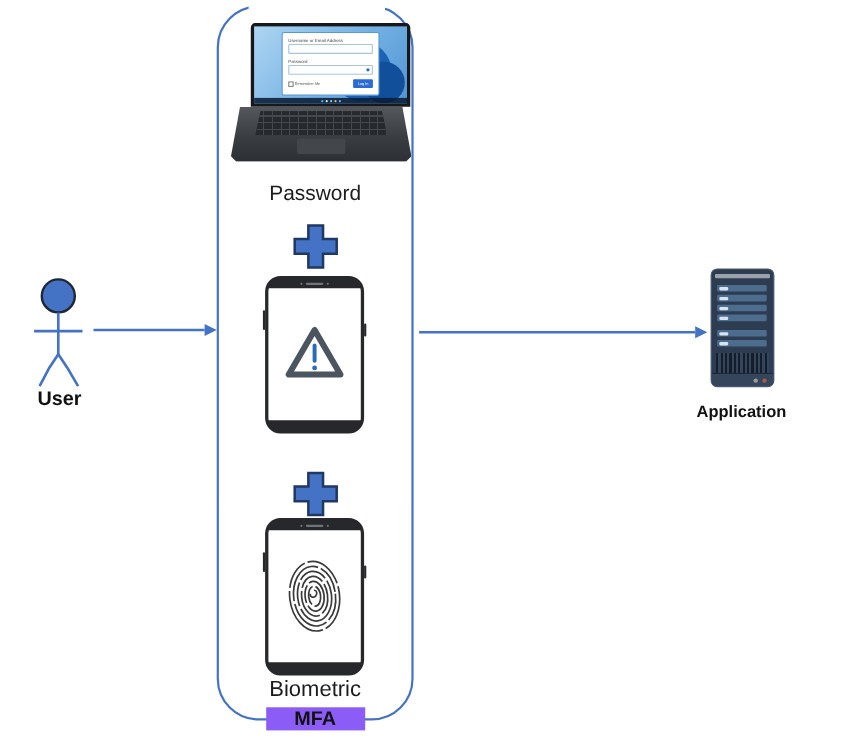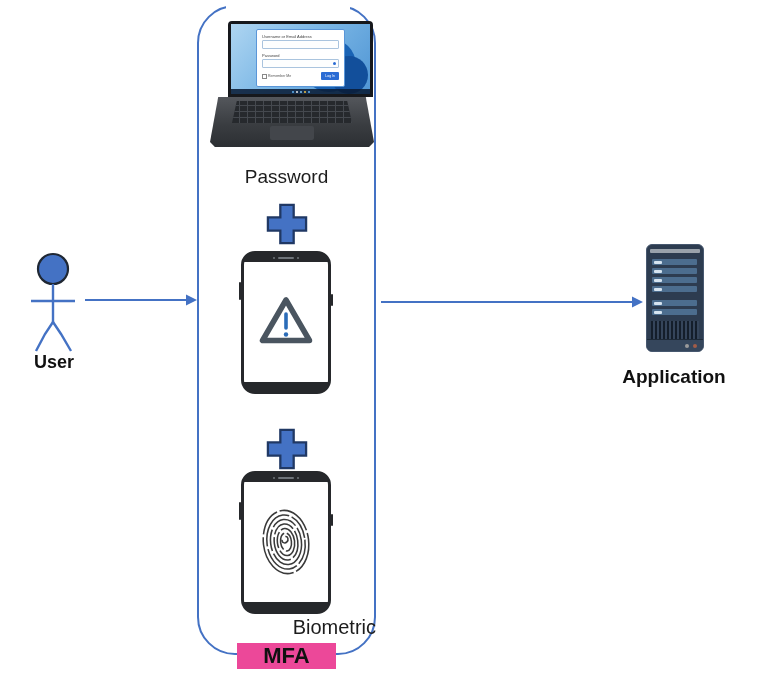--- a/index.html
+++ b/index.html
@@ -4,22 +4,22 @@
 <style>
   html,body{margin:0;padding:0;background:#fff;}
   .stage{position:relative;width:768px;height:677px;background:#fff;overflow:hidden;
          font-family:"Liberation Sans",sans-serif;color:#1b1b1b;}
 
   
   .mfa-box{position:absolute;left:197px;top:5px;width:179px;height:650px;
            border:2px solid #4472C4;border-radius:38px;box-sizing:border-box;}
   .mask-top{position:absolute;left:226px;top:0;width:124px;height:12px;background:#fff;z-index:3;}
   .mfa-label-row{position:absolute;left:197px;top:643px;width:179px;text-align:center;z-index:4;}
-  .mfa-label-row span{display:inline-block;background:#ec4899;padding:0 26px;
-                      font-size:22px;font-weight:bold;color:#111;}
+  .mfa-label-row span{display:inline-block;background:#8b5cf6;padding:0 26px;
+                      font-size:18px;font-weight:bold;color:#111;}
 
   
   .caption{position:absolute;left:197px;width:179px;text-align:center;font-size:19px;color:#1c1c1c;}
 
   
   .laptop{position:absolute;left:210px;top:0;width:164px;height:158px;z-index:4;}
   .lap-screen{position:absolute;left:18px;top:21px;width:145px;height:76px;
               background:#16181c;border:3px solid #16181c;border-radius:4px 4px 0 0;box-sizing:border-box;}
   .lap-display{position:relative;width:100%;height:100%;overflow:hidden;
                background:linear-gradient(130deg,#aed5f1 0%,#7db8e6 45%,#4f95d4 100%);}
@@ -80,21 +80,21 @@
   .srv-top{position:absolute;left:3px;right:3px;top:4px;height:4px;background:#9aa2ab;border-radius:1px;}
   .slot{position:absolute;left:5px;width:45px;height:6px;background:#4c6d8e;border-radius:1px;}
   .slot i{position:absolute;left:2px;top:1.5px;width:8px;height:3px;background:#d6e4f0;border-radius:1px;display:block;}
   .vent{position:absolute;left:4px;right:4px;top:76px;height:20px;
         background:repeating-linear-gradient(90deg,#141e2b 0 2px,#35455b 2px 4px);}
   .srv-bottom{position:absolute;left:0;right:0;bottom:0;height:11px;background:#35465c;
               border-top:1px solid #1d2937;}
   .led1{position:absolute;right:14px;bottom:3px;width:4px;height:4px;border-radius:50%;background:#9b9b9b;}
   .led2{position:absolute;right:6px;bottom:3px;width:4px;height:4px;border-radius:50%;background:#a15c47;}
   .app-label{position:absolute;left:608px;top:366px;width:132px;text-align:center;
-             font-size:19px;font-weight:bold;color:#111;}
+             font-size:15px;font-weight:bold;color:#111;}
 </style>
 </head>
 <body>
 
 <div class="stage">
 
   <div class="mfa-box"></div>
   <div class="mask-top"></div>
   <div class="mfa-label-row">
     <span>MFA</span>
@@ -177,21 +177,21 @@
           <ellipse cx="32" cy="42" rx="13" ry="20" stroke-dasharray="20 3 36 3 28 3"></ellipse>
           <ellipse cx="32" cy="42" rx="9.5" ry="15" stroke-dasharray="30 3 18 3"></ellipse>
           <ellipse cx="32" cy="42" rx="6" ry="10" stroke-dasharray="14 3 20 3"></ellipse>
           <path d="M32 36 c3 0 3.5 4 1 6 c-2.5 2 -6 0 -5 -3"></path>
         </g>
       </svg>
     </div>
     <div class="phone-bottom"></div>
   </div>
 
-  <div class="caption" style="top:616px;font-size:20px;text-align:right;">Biometric</div>
+  <div class="caption" style="top:616px;font-size:20px;">Biometric</div>
 
   <svg class="actor" width="60" height="104" viewBox="0 0 60 104">
     <circle cx="29" cy="19" r="15" fill="#4472C4" stroke="#1f2733" stroke-width="2.2"></circle>
     <line x1="29" y1="34" x2="29" y2="74" stroke="#4472C4" stroke-width="2.4"></line>
     <line x1="7" y1="51" x2="51" y2="51" stroke="#4472C4" stroke-width="2.4"></line>
     <path d="M29 72 L21 84 L12 101" fill="none" stroke="#4472C4" stroke-width="2.4"></path>
     <path d="M29 72 L37 84 L47 101" fill="none" stroke="#4472C4" stroke-width="2.4"></path>
   </svg>
   <div class="actor-label">User</div>
 

